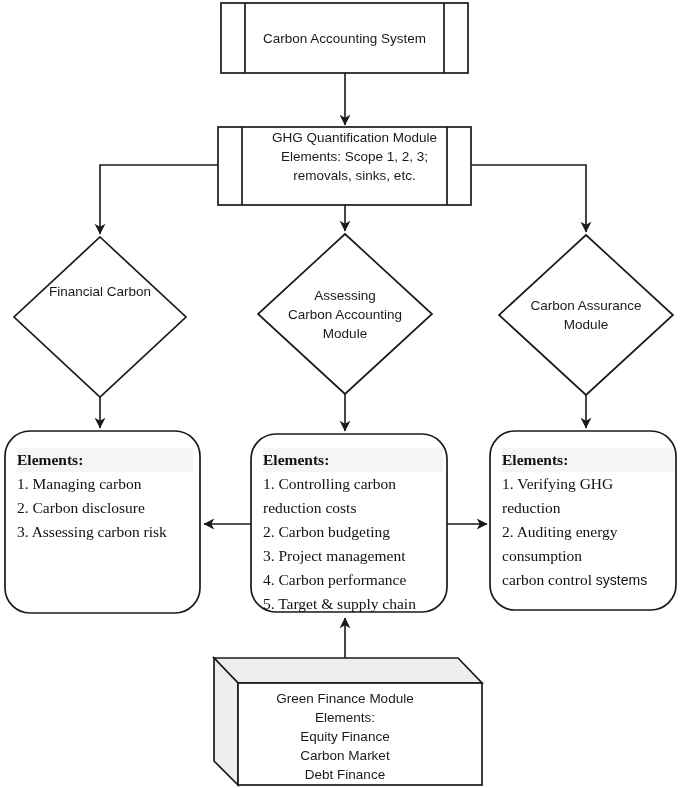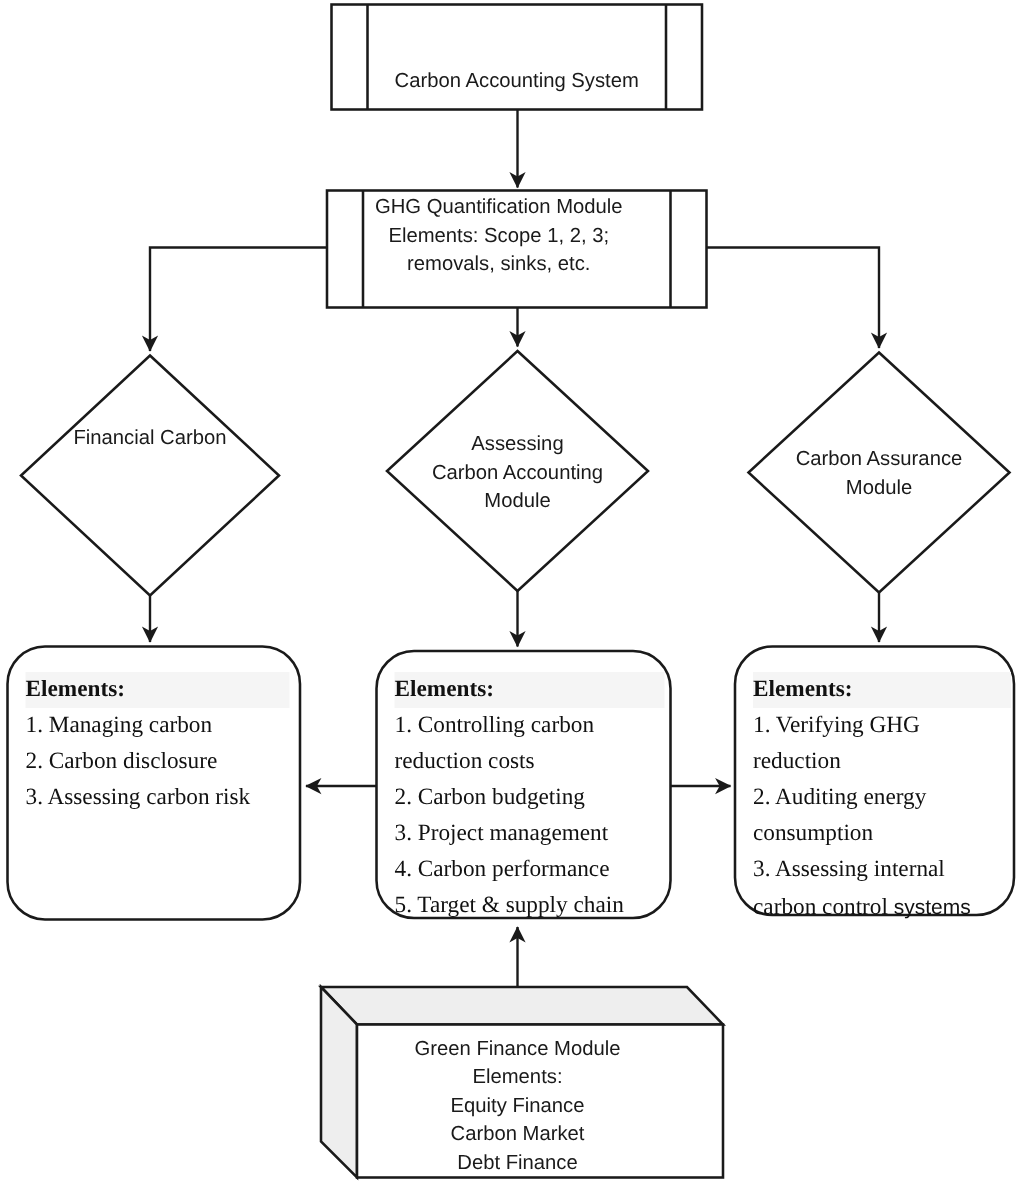--- a/index.html
+++ b/index.html
@@ -64,25 +64,25 @@
     <rect class="shape" x="251" y="434" width="196" height="178" rx="25" ry="25"></rect>
     <rect class="shape" x="490" y="431" width="186" height="179" rx="25" ry="25"></rect>
 
     <g>
       <polygon class="face" points="214,658 458,658 482,683 238,683"></polygon>
       <polygon class="face" points="214,658 238,683 238,785 214,761"></polygon>
       <rect class="shape" x="238" y="683" width="244" height="102"></rect>
     </g>
   </svg>
 
-  <div class="lbl sans vcenter" style="left:221px;top:18px;width:247px;height:70px;">
+  <div class="lbl sans vcenter" style="left:221px;top:3px;width:247px;height:70px;">
     <div>Carbon Accounting System</div>
   </div>
 
-  <div class="lbl sans vcenter" style="left:206px;top:127px;width:253px;height:58px;">
+  <div class="lbl sans vcenter" style="left:228px;top:127px;width:253px;height:58px;">
     <div>GHG Quantification Module</div>
     <div>Elements: Scope 1, 2, 3;</div>
     <div>removals, sinks, etc.</div>
   </div>
 
   <div class="lbl sans" style="left:13px;top:282px;width:174px;">
     <div>Financial Carbon</div>
   </div>
 
   <div class="lbl sans" style="left:258px;top:286px;width:174px;">
@@ -112,21 +112,20 @@
     <div>4. Carbon performance</div>
     <div>5. Target &amp; supply chain</div>
   </div>
 
   <div class="listbox" style="left:502px;top:448px;width:172px;">
     <div class="head">Elements:</div>
     <div>1. Verifying GHG</div>
     <div>reduction</div>
     <div>2. Auditing energy</div>
     <div>consumption</div>
-    <div>3. Assessing internal</div>
     <div><span>carbon control </span><span class="sysword">systems</span></div>
   </div>
 
   <div class="lbl sans" style="left:238px;top:689px;width:214px;text-align:center;">
     <div>Green Finance Module</div>
     <div>Elements:</div>
     <div>Equity Finance</div>
     <div>Carbon Market</div>
     <div>Debt Finance</div>
   </div>

